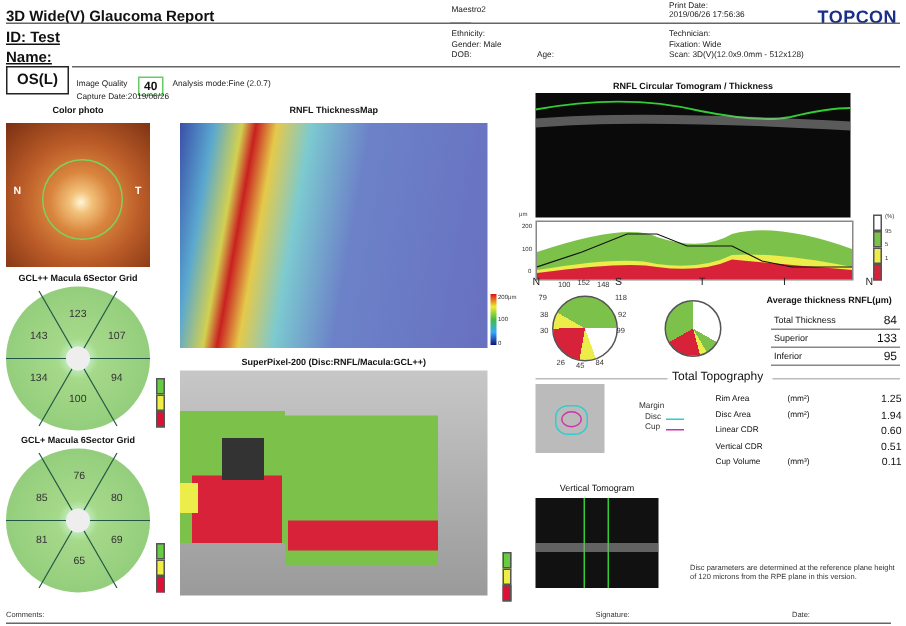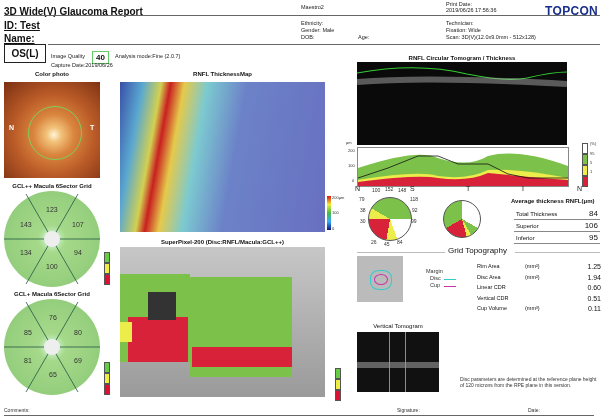--- a/index.html
+++ b/index.html
@@ -186,31 +186,31 @@
 
 <div class="abs" style="left:511px;top:198px;font-size:6px;font-weight:bold;">Average thickness RNFL(μm)</div>
 <table class="abs avg" style="left:514px;top:208px;width:86px;">
   <tbody>
       <tr>
         <td>Total Thickness</td>
         <td style="text-align:right;font-size:8px;">84</td>
       </tr>
   <tr>
         <td>Superior</td>
-        <td style="text-align:right;font-size:8px;">106</td>
+        <td style="text-align:right;font-size:8px;">133</td>
       </tr>
   <tr>
         <td>Inferior</td>
         <td style="text-align:right;font-size:8px;">95</td>
       </tr>
 </tbody>
   </table>
 
 <div class="hr" style="left:357px;top:252px;width:88px;background:#bbb;"></div>
-<div class="abs" style="left:448px;top:246px;font-size:8px;">Grid Topography</div>
+<div class="abs" style="left:448px;top:246px;font-size:8px;">Total Topography</div>
 <div class="hr" style="left:515px;top:252px;width:85px;background:#bbb;"></div>
 <div class="abs dt">
   <div class="abs" style="left:13px;top:14px;width:20px;height:18px;border:1px solid #3cc;border-radius:40%;"></div>
   <div class="abs" style="left:17px;top:18px;width:12px;height:9px;border:1px solid #c3a;border-radius:50%;"></div>
 </div>
 <div class="abs xs" style="left:426px;top:268px;font-size:5.5px;">Margin</div>
 <div class="abs xs" style="left:430px;top:275px;font-size:5.5px;">Disc</div>
 <div class="abs" style="left:444px;top:279px;width:12px;height:1px;background:#3cc;"></div>
 <div class="abs xs" style="left:430px;top:282px;font-size:5.5px;">Cup</div>
 <div class="abs" style="left:444px;top:286px;width:12px;height:1px;background:#c3a;"></div>

